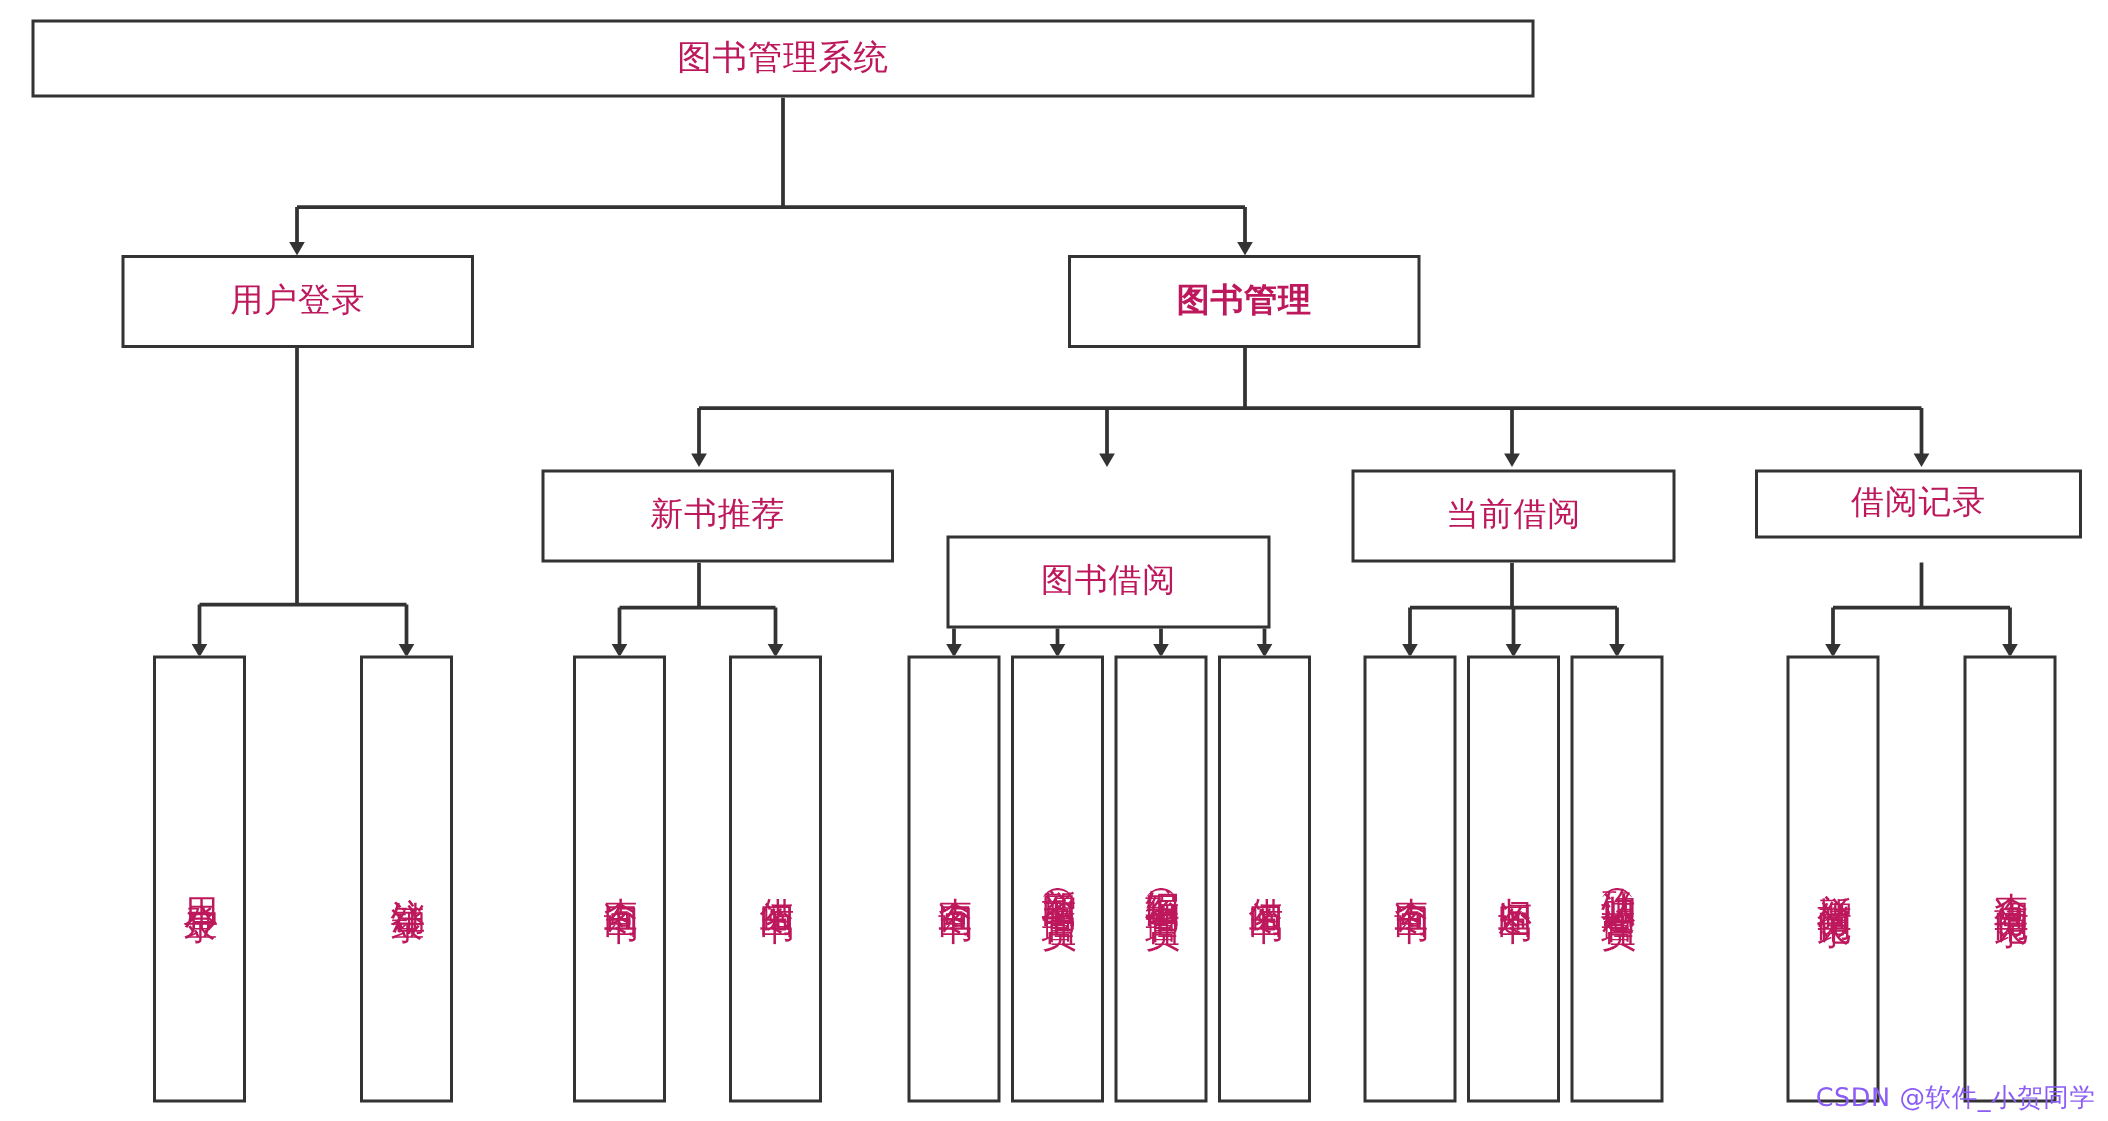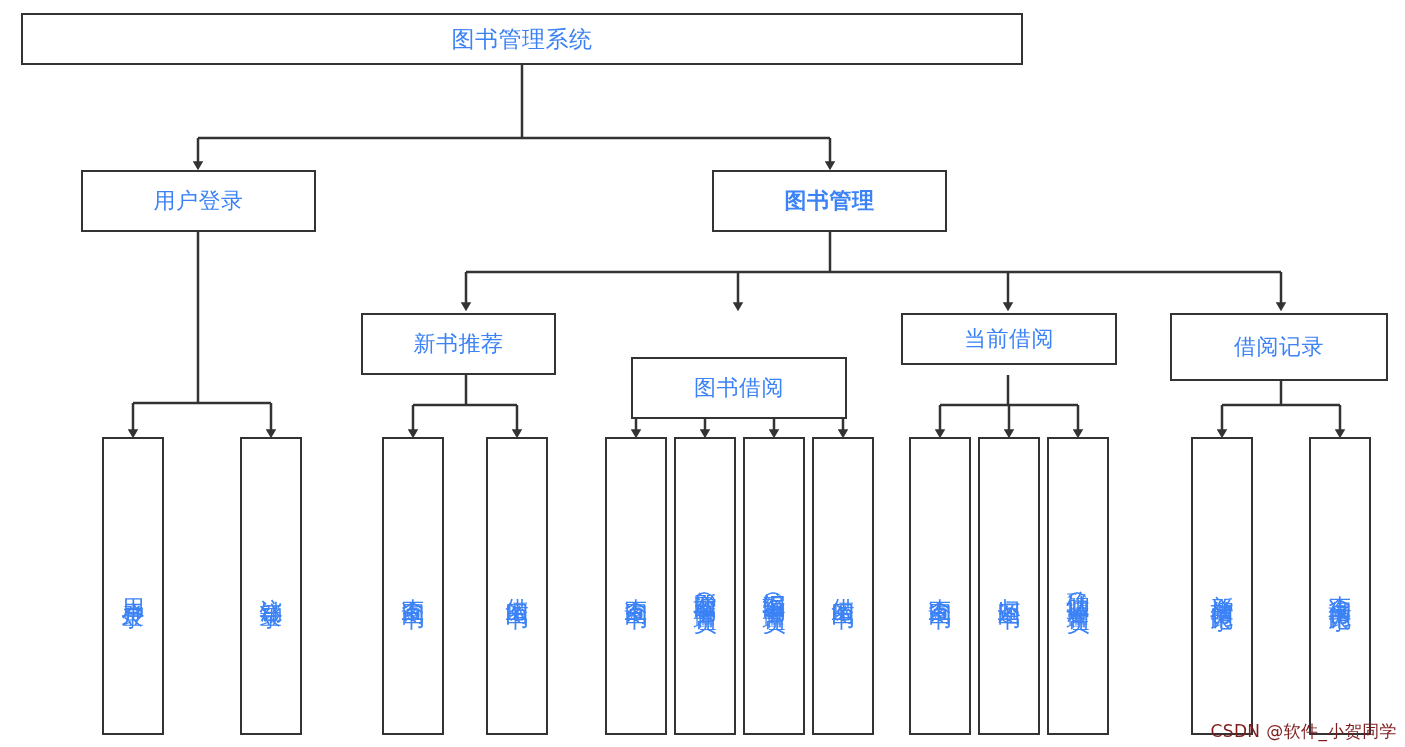--- a/index.html
+++ b/index.html
@@ -31,21 +31,21 @@
     box-sizing: border-box;
     background: #ffffff;
     border: 2px solid #333333;
     display: flex;
     align-items: center;
     justify-content: center;
     z-index: 2;
   }
   .node .label {
     font-size: 22px;
-    color: #3b82f6;
+    color: #be185d;
     line-height: 1.15;
     letter-spacing: 0.5px;
     white-space: nowrap;
   }
   .node.leaf {
     align-items: center;
     justify-content: center;
   }
   .node.leaf .label {
     writing-mode: vertical-rl;
@@ -55,21 +55,21 @@
     line-height: 1.0;
     white-space: nowrap;
     max-height: 290px;
   }
   .node.root .label { font-size: 23px; }
   .watermark {
     position: absolute;
     right: 8px;
     bottom: 4px;
     font-size: 17px;
-    color: #7f1d1d;
+    color: #8b5cf6;
     z-index: 5;
     white-space: nowrap;
     letter-spacing: 0.4px;
   }
 </style>
 </head>
 <body>
 
 <div id="canvas">
 
@@ -127,30 +127,30 @@
     <span class="label">图书管理系统</span>
   </div>
 
   <div class="node" style="left:81px; top:170px; width:235px; height:62px;">
     <span class="label">用户登录</span>
   </div>
   <div class="node" style="left:712px; top:170px; width:235px; height:62px;font-weight:bold;">
     <span class="label">图书管理</span>
   </div>
 
-  <div class="node" style="left:361px; top:313px; width:195px; height:62px;">
+  <div class="node" style="left:361px; top:313px; width:235px; height:62px;">
     <span class="label">新书推荐</span>
   </div>
   <div class="node" style="left:631px; top:313px; width:216px; height:62px;margin-top:44px;">
     <span class="label">图书借阅</span>
   </div>
-  <div class="node" style="left:901px; top:313px; width:216px; height:52px;">
+  <div class="node" style="left:901px; top:313px; width:216px; height:62px;">
     <span class="label">当前借阅</span>
   </div>
-  <div class="node" style="left:1170px; top:313px; width:218px; height:68px;">
+  <div class="node" style="left:1170px; top:313px; width:218px; height:46px;">
     <span class="label">借阅记录</span>
   </div>
 
   <div class="node leaf" style="left:102px; top:437px; width:62px; height:298px;">
     <span class="label">用户登录</span>
   </div>
   <div class="node leaf" style="left:240px; top:437px; width:62px; height:298px;">
     <span class="label">注销登录</span>
   </div>
 

